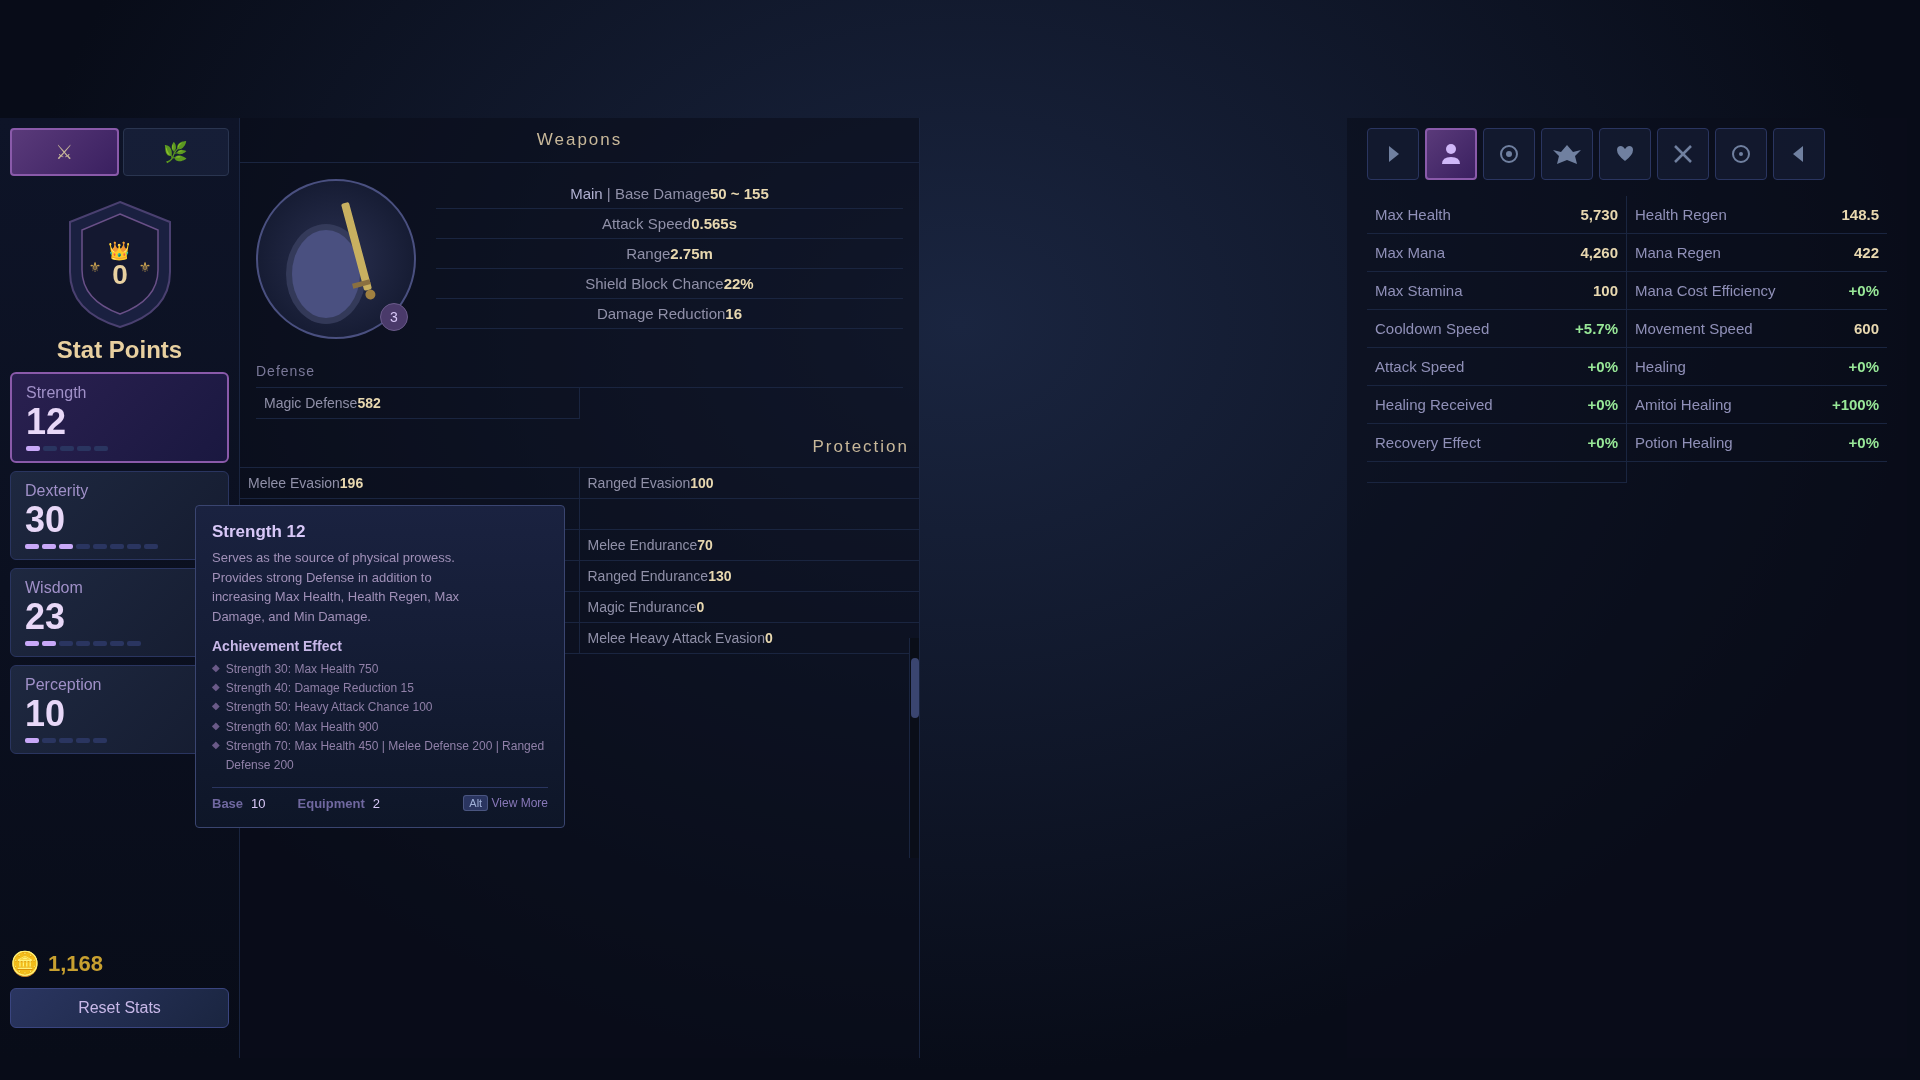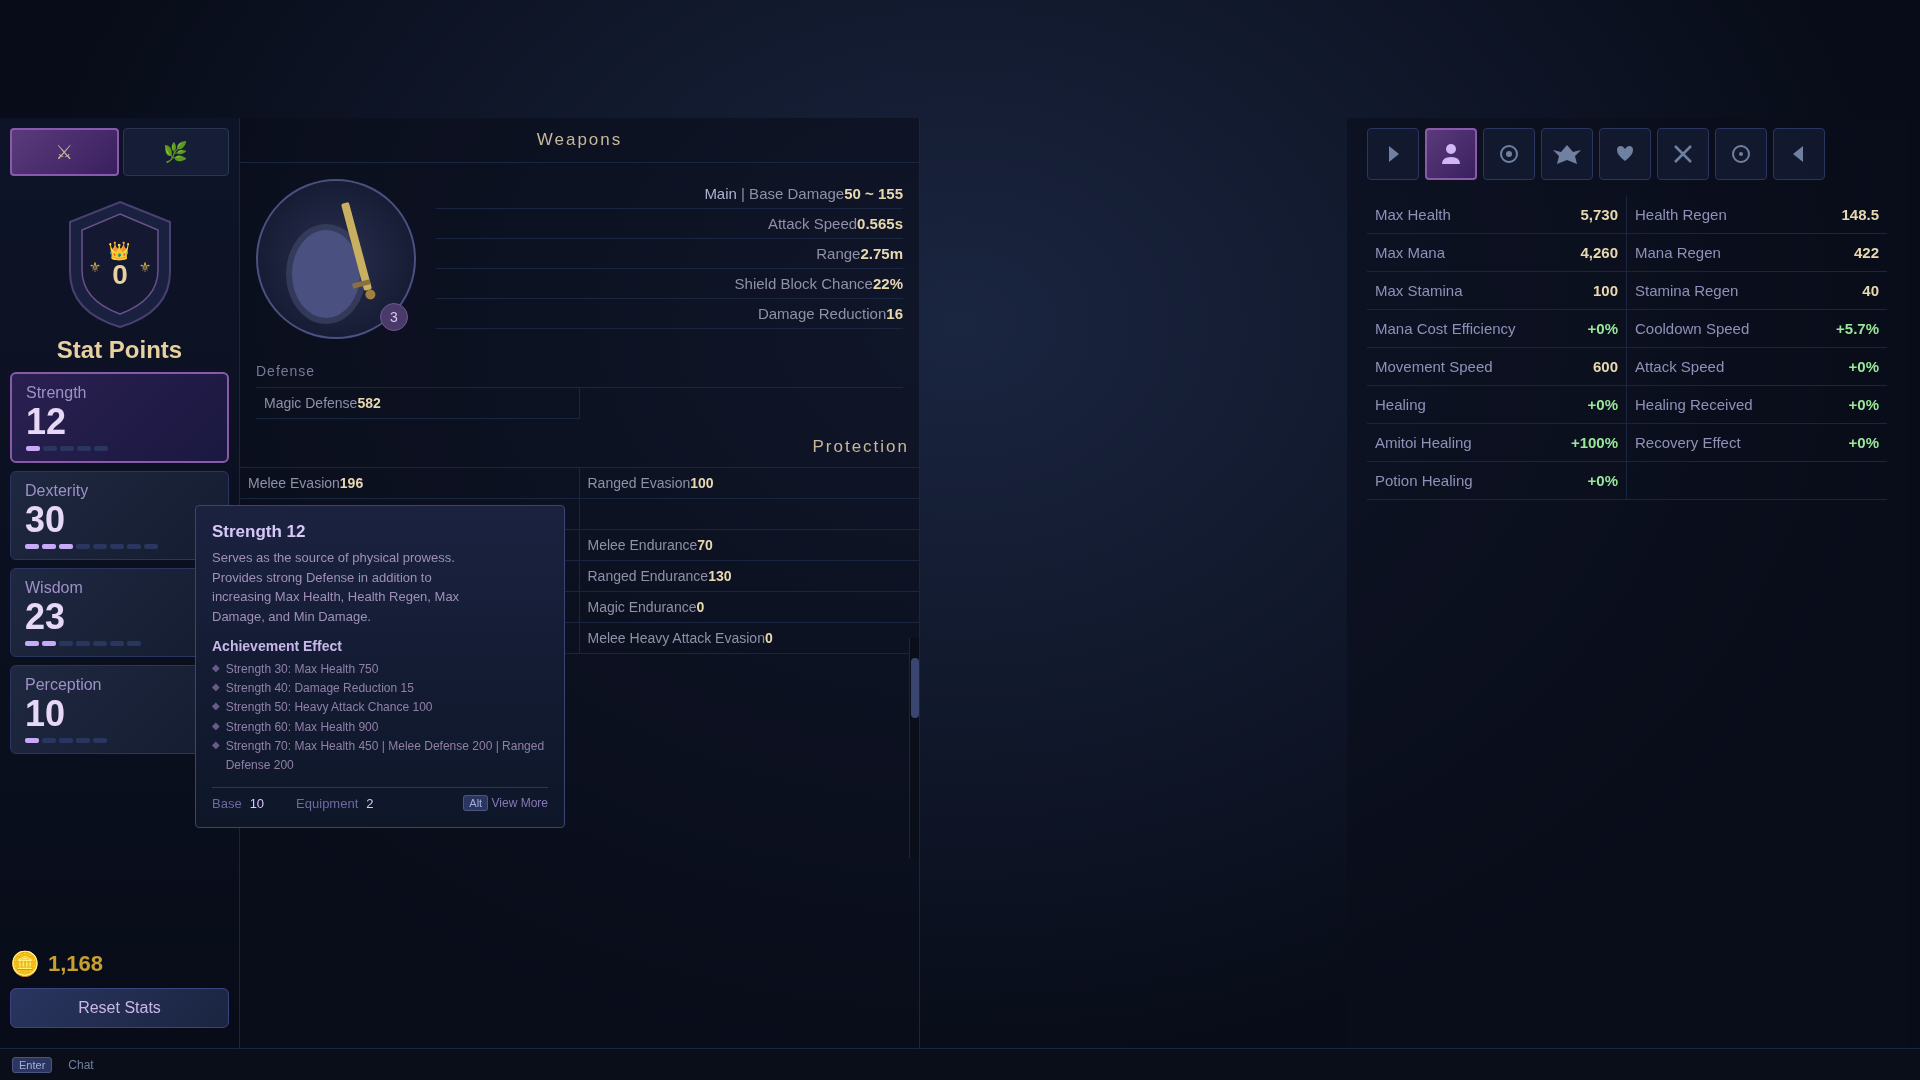--- a/index.html
+++ b/index.html
@@ -373,21 +373,21 @@
       margin-top: 12px;
       padding-top: 8px;
       font-size: 13px;
     }
 
     .tooltip-footer-item {
       display: flex;
       gap: 8px;
     }
 
-    .tooltip-label { color: #7068a0; }
+    .tooltip-label { color: #7068a0; font-weight: bold; }
     .tooltip-val { color: #d8c8f8; }
 
     .view-more-btn {
       font-size: 12px;
       color: #8878b8;
       cursor: pointer;
     }
 
     
     .middle-panel {
@@ -450,21 +450,21 @@
       font-size: 14px;
       color: #d8c8f8;
     }
 
     .weapon-stats {
       flex: 1;
     }
 
     .weapon-stat-row {
       display: flex;
-      justify-content: flex-end;
+      justify-content: center;
       padding: 6px 0;
       border-bottom: 1px solid #1a2540;
       font-size: 15px;
     }
 
     .weapon-stat-label { color: #9090a8; }
     .weapon-stat-value { color: #e8d8b0; font-weight: bold; }
 
     
     .defense-section {
@@ -979,24 +979,20 @@
       </div>
       <div class="right-stat-item">
         <span class="rstat-label">Mana Regen</span>
         <span class="rstat-value">422</span>
       </div>
 
       <div class="right-stat-item">
         <span class="rstat-label">Max Stamina</span>
         <span class="rstat-value">100</span>
       </div>
-      <div class="right-stat-item">
-        <span class="rstat-label">Stamina Regen</span>
-        <span class="rstat-value">40</span>
-      </div>
 
       <div class="right-stat-item">
         <span class="rstat-label">Mana Cost Efficiency</span>
         <span class="rstat-value positive">+0%</span>
       </div>
       <div class="right-stat-item">
         <span class="rstat-label">Cooldown Speed</span>
         <span class="rstat-value positive">+5.7%</span>
       </div>
 
@@ -1031,17 +1027,13 @@
         <span class="rstat-label">Potion Healing</span>
         <span class="rstat-value positive">+0%</span>
       </div>
       <div class="right-stat-item">
         <span class="rstat-label"></span>
         <span class="rstat-value"></span>
       </div>
     </div>
   </div>
 
-  <div class="bottom-bar">
-    <span class="bottom-key">Enter</span>
-    <span class="bottom-label">Chat</span>
-  </div>
 </div>
 
 </body></html>

